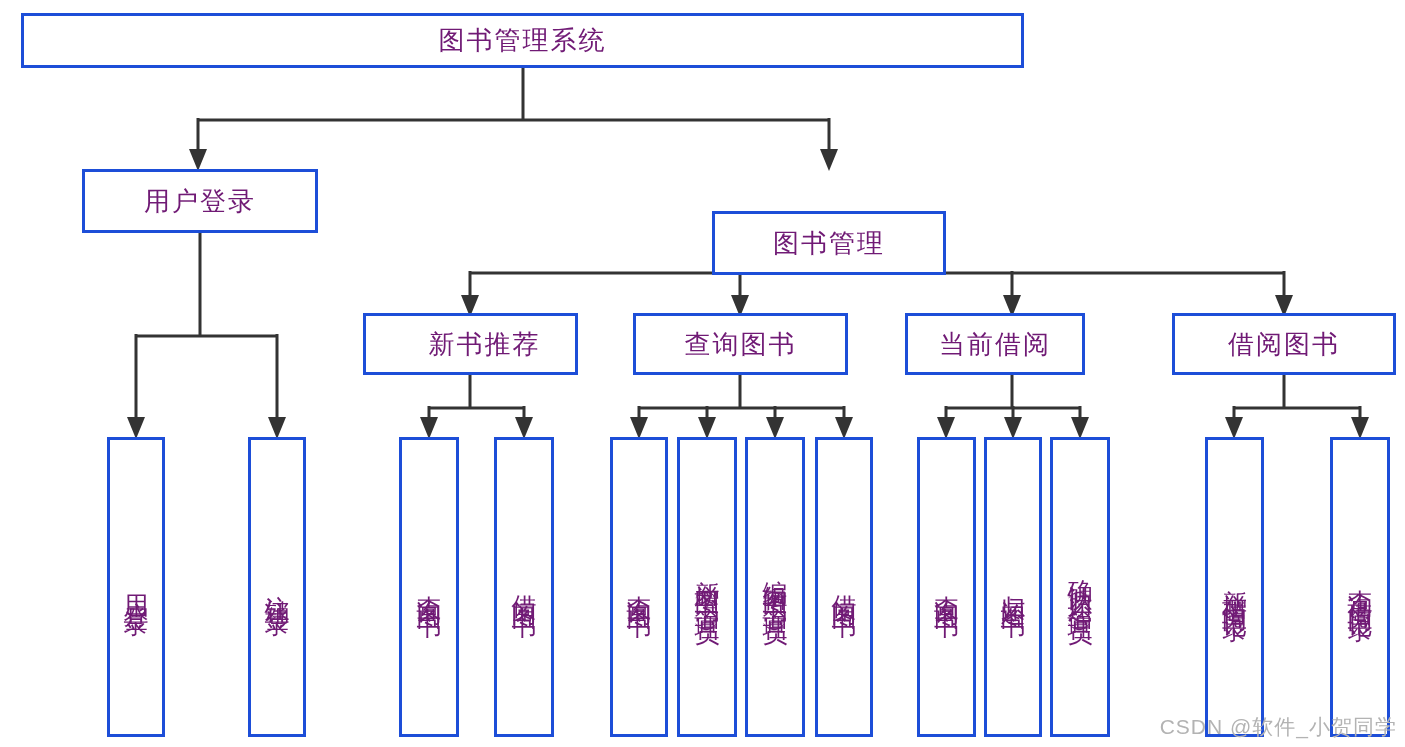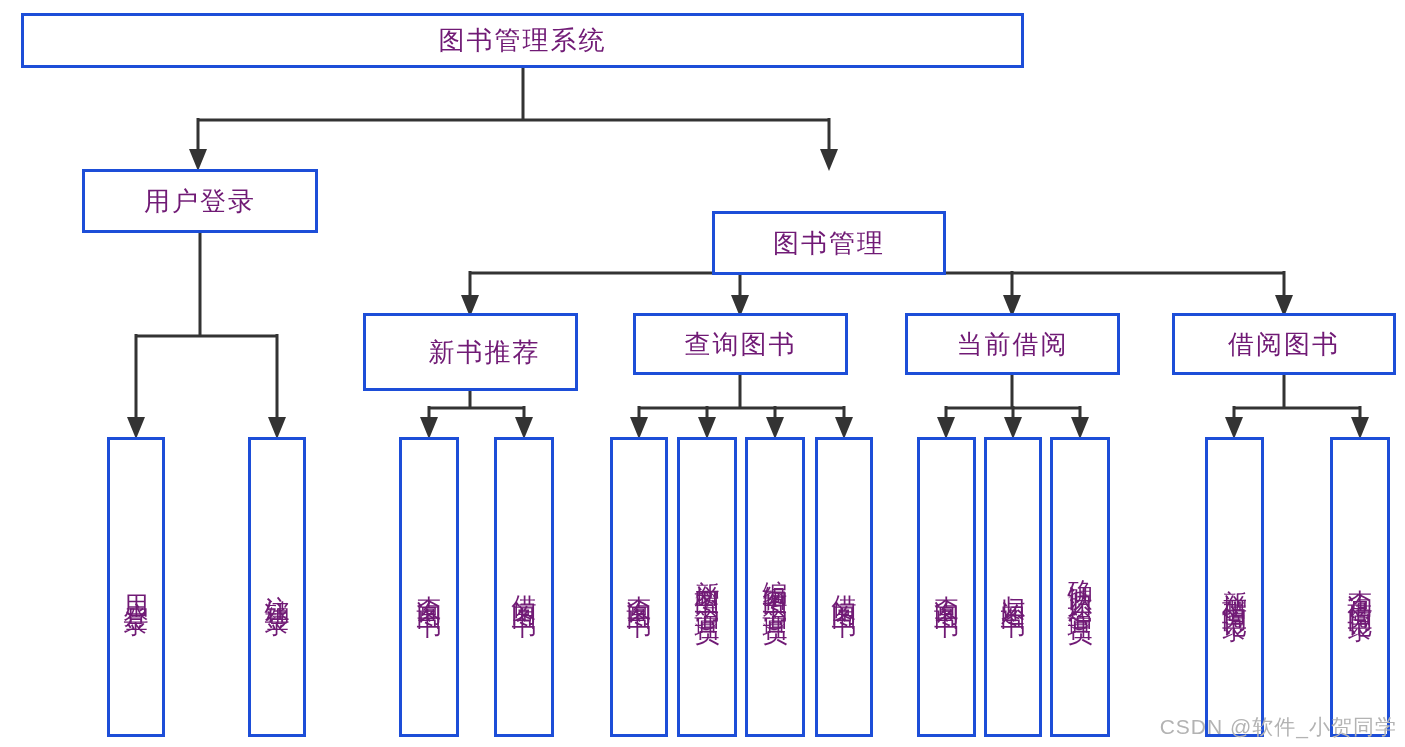--- a/index.html
+++ b/index.html
@@ -30,23 +30,23 @@
     letter-spacing: 6px;
     font-size: 25px;
     line-height: 1;
   }
   
   #root      { left: 21px;  top: 13px;  width: 1003px; height: 55px; }
   
   #l2-login  { left: 82px;  top: 169px; width: 236px;  height: 64px; }
   #l2-mgmt   { left: 712px; top: 169px; width: 234px;  height: 64px; margin-top: 42px; }
   
-  #l3-newbook{ left: 363px; top: 313px; width: 215px;  height: 78px; padding-left: 28px; }
+  #l3-newbook{ left: 363px; top: 313px; width: 215px;  height: 62px; padding-left: 28px; }
   #l3-borrow { left: 633px; top: 313px; width: 215px;  height: 62px; }
-  #l3-current{ left: 905px; top: 313px; width: 215px;  height: 62px; }
+  #l3-current{ left: 905px; top: 313px; width: 180px;  height: 62px; }
   #l3-records{ left: 1172px;top: 313px; width: 224px;  height: 62px; }
   
   .leaf { top: 437px; height: 300px; }
   #lf1  { left: 107px;  width: 58px; }
   #lf2  { left: 248px;  width: 58px; }
   #lf3  { left: 399px;  width: 60px; }
   #lf4  { left: 494px;  width: 60px; }
   #lf5  { left: 610px;  width: 58px; }
   #lf6  { left: 677px;  width: 60px; }
   #lf7  { left: 745px;  width: 60px; }

